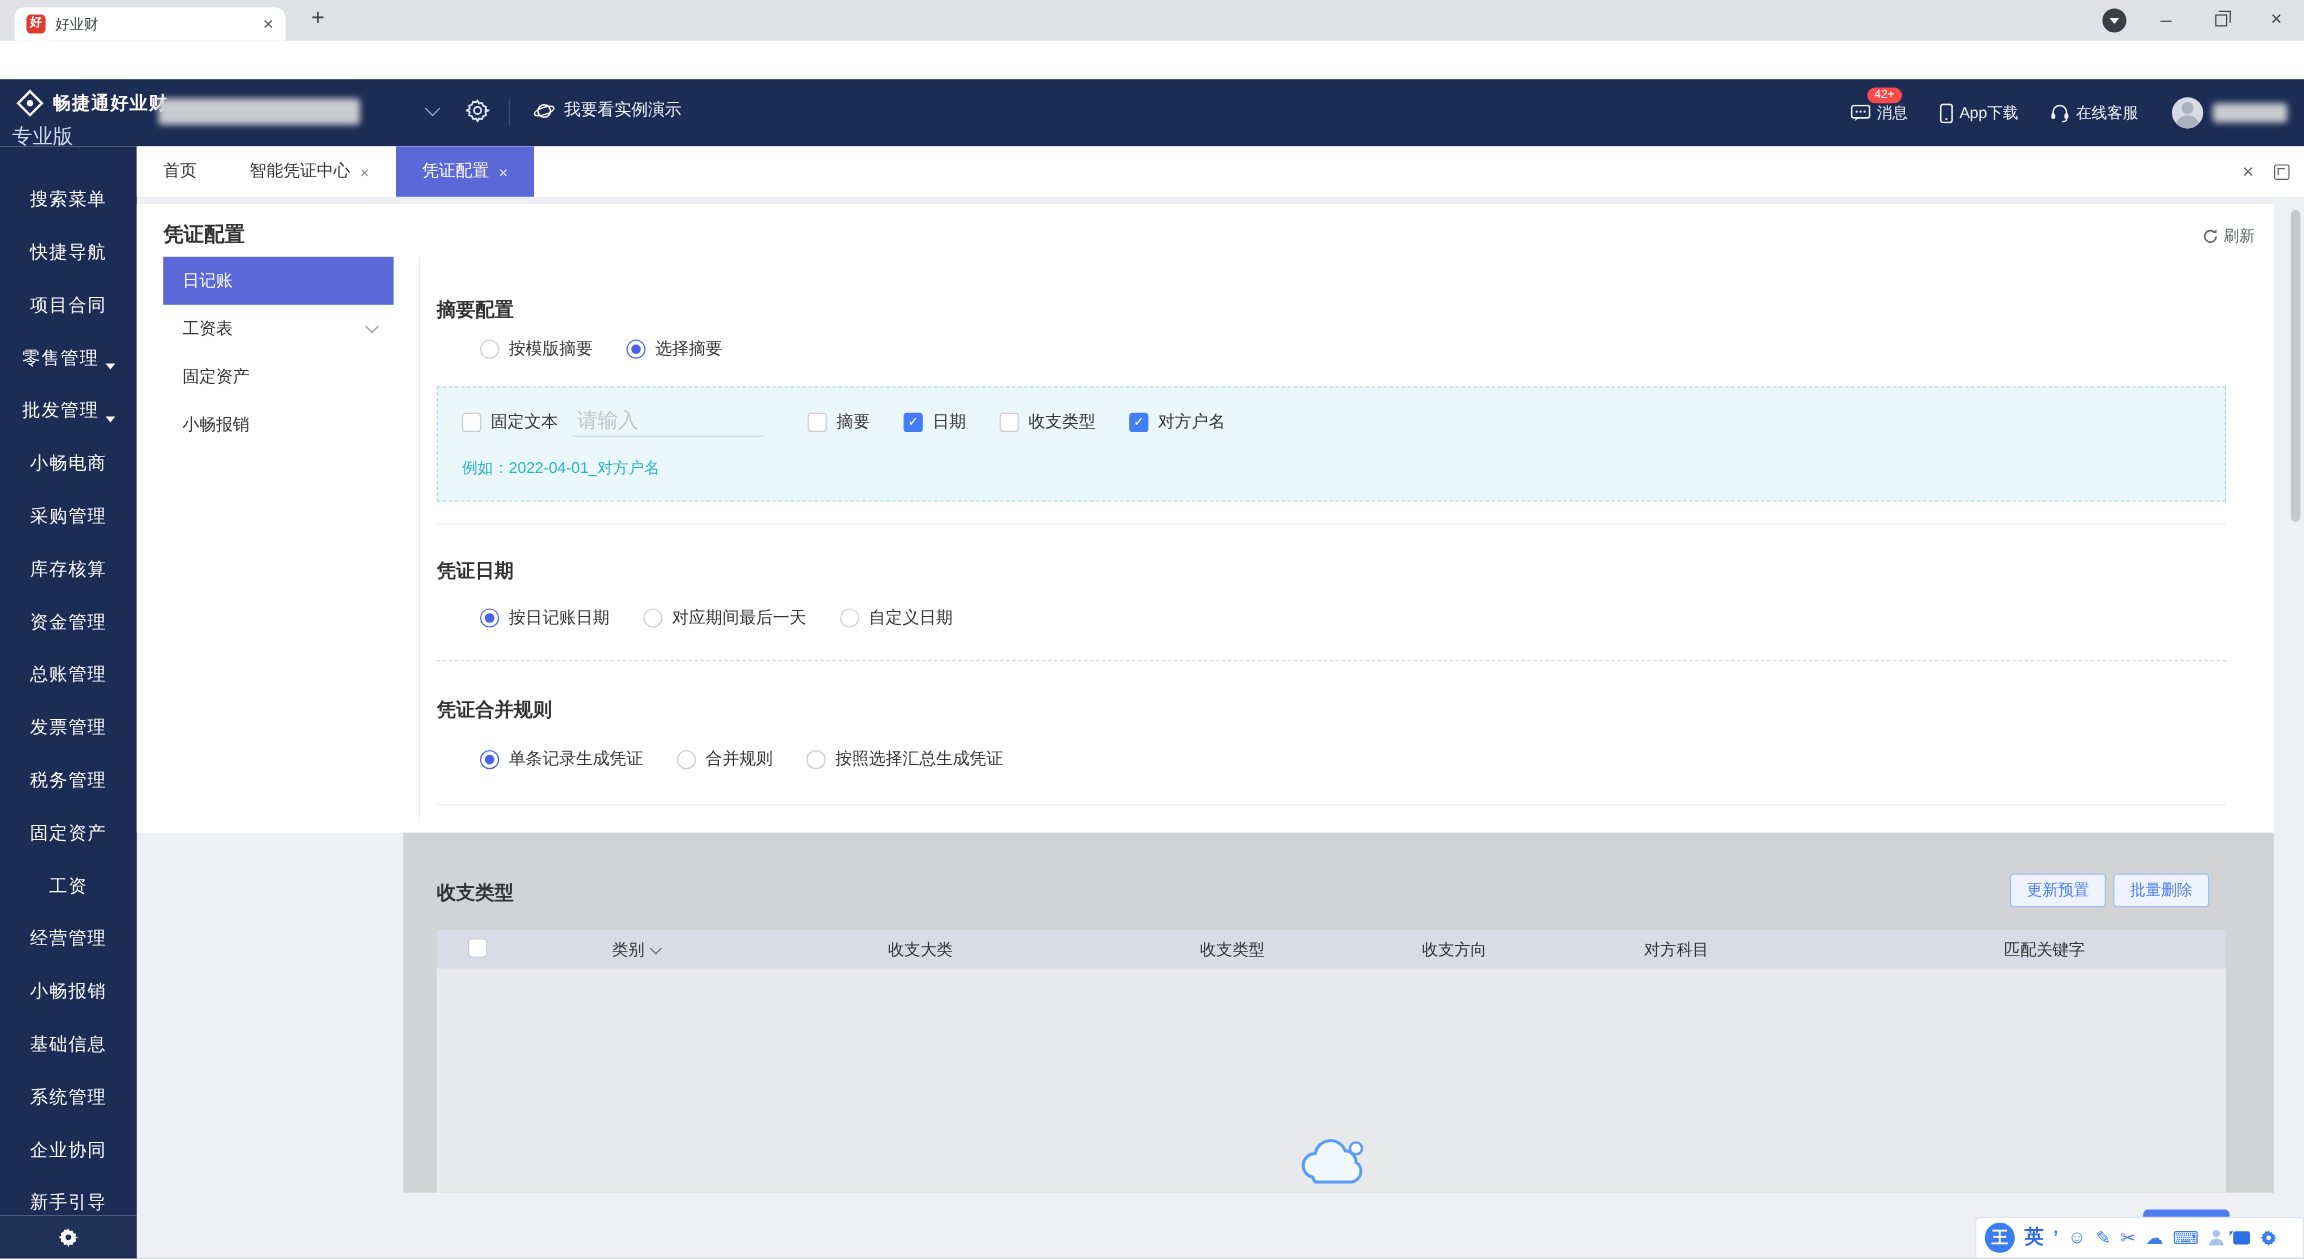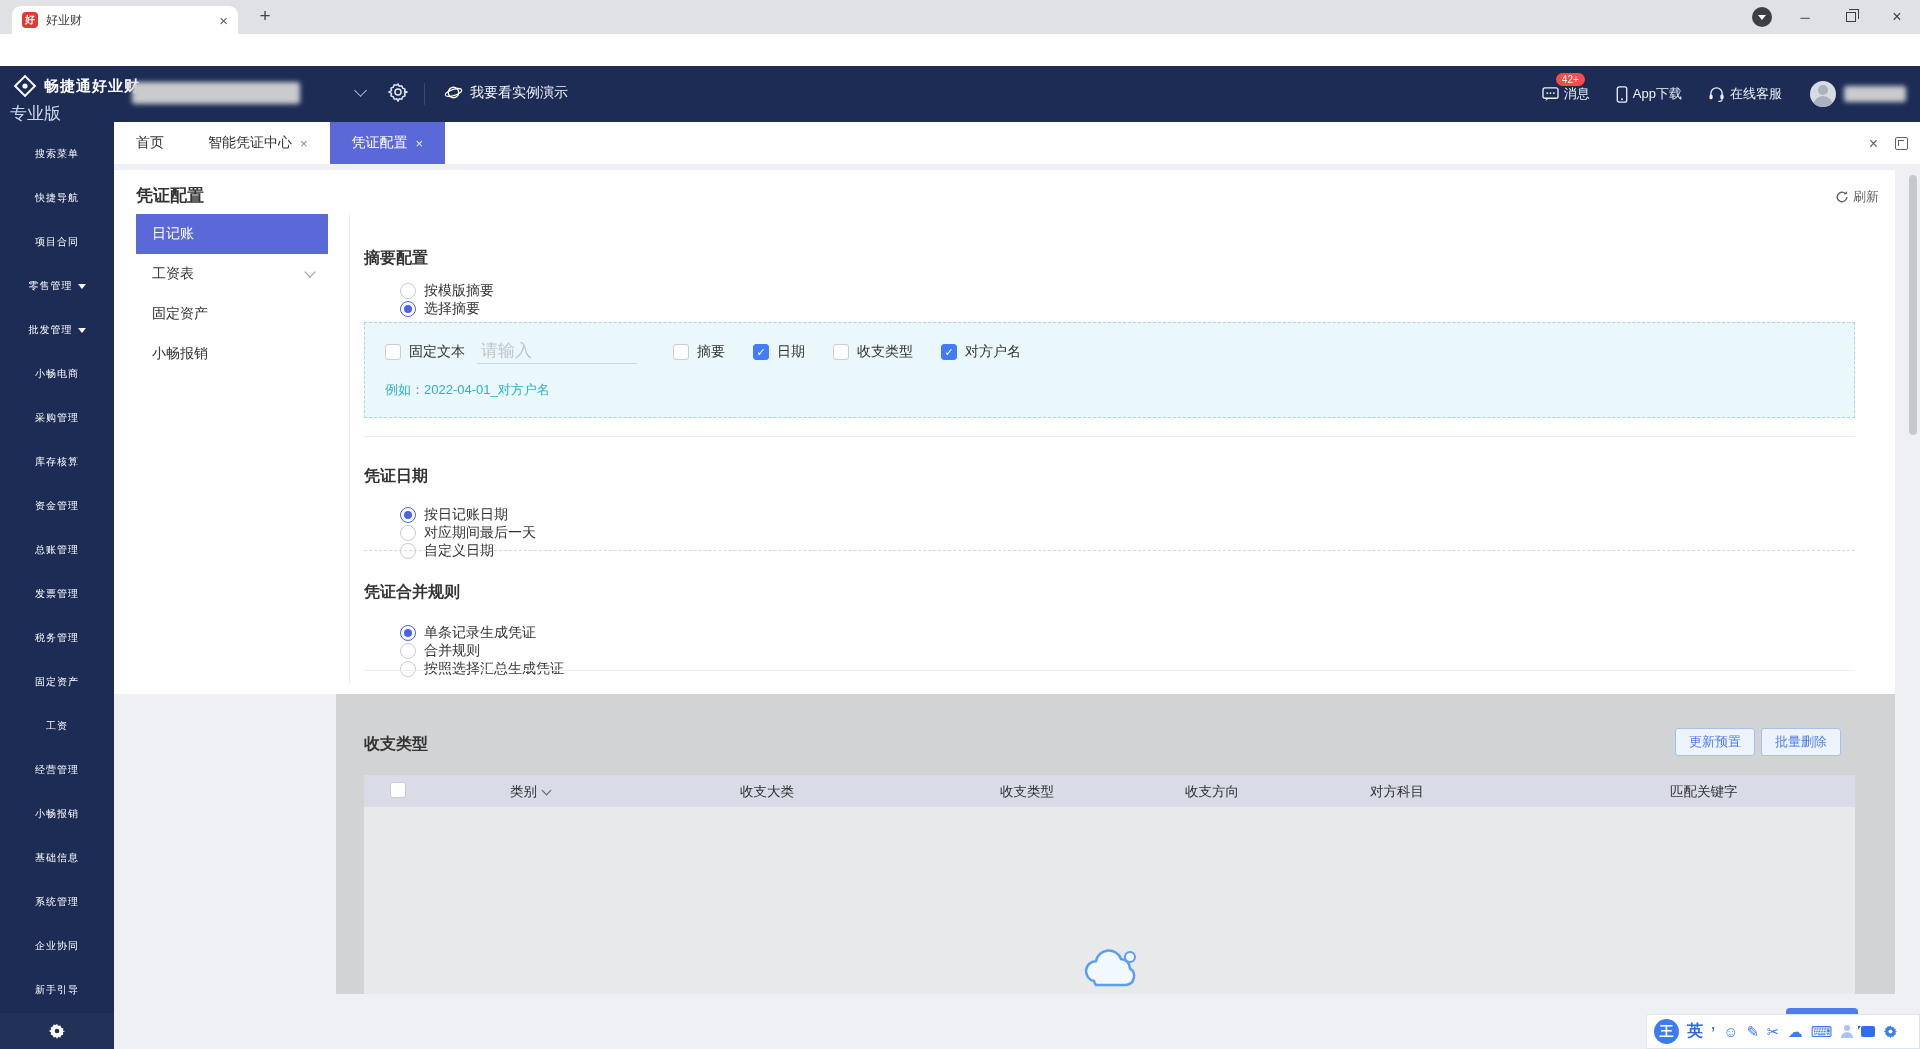--- a/index.html
+++ b/index.html
@@ -30,34 +30,34 @@
   
   .apphdr{position:absolute;left:0;top:66px;width:1920px;height:56px;background:#1c2c55;color:#fff;}
   .brandwrap{position:absolute;left:12px;top:7px;display:flex;align-items:center;}
   .brand{font-size:15px;font-weight:bold;margin-left:6px;letter-spacing:1px;}
   .edition{position:absolute;left:10px;top:36px;font-size:17px;color:#cfd8ec;}
   .blurblock{background:#c9cbce;border-radius:3px;filter:blur(2.5px);}
   .coblur{position:absolute;left:132px;top:16px;width:168px;height:22px;}
   .hdr-caret{position:absolute;left:356px;top:20px;width:9px;height:9px;border-right:1.6px solid #aebbdd;border-bottom:1.6px solid #aebbdd;transform:rotate(45deg);}
   .hdr-gear{position:absolute;left:388px;top:16px;}
   .hdr-div{position:absolute;left:424px;top:17px;width:1px;height:22px;background:#3a4a78;}
-  .demo{position:absolute;left:444px;top:17px;display:flex;align-items:center;font-size:14px;color:#f2f5fb;}
+  .demo{position:absolute;left:444px;top:17px;display:flex;align-items:flex-start;font-size:14px;color:#f2f5fb;}
   .demo svg{margin-right:7px;}
   .hdr-right{position:absolute;right:14px;top:0;height:56px;display:flex;align-items:center;}
   .hdr-item{display:flex;align-items:center;font-size:13px;color:#eef1f8;margin-left:26px;position:relative;}
   .hdr-item svg{margin-right:5px;}
   .badge{position:absolute;top:-12px;left:14px;background:#fa4b4b;color:#fff;font-size:10px;padding:1px 6px;border-radius:9px;white-space:nowrap;}
   .avatar{width:26px;height:26px;border-radius:50%;background:#d7dbe4;position:relative;overflow:hidden;margin-left:28px;}
   .avatar::before{content:"";position:absolute;left:8px;top:4px;width:10px;height:10px;border-radius:50%;background:#aab1bf;}
   .avatar::after{content:"";position:absolute;left:3px;top:15px;width:20px;height:12px;border-radius:10px 10px 0 0;background:#aab1bf;}
   .nameblur{width:62px;height:16px;margin-left:8px;}
 
   
   .sidebar{position:absolute;left:0;top:122px;width:114px;height:891px;background:#1c2c55;display:flex;flex-direction:column;padding-top:10px;}
-  .side-item{height:44px;display:flex;align-items:center;justify-content:center;color:#fff;font-size:10px;letter-spacing:1px;flex:none;}
+  .side-item{height:44px;display:flex;align-items:flex-end;justify-content:center;color:#fff;font-size:15px;letter-spacing:1px;flex:none;}
   .side-item .tri{width:0;height:0;border-left:4px solid transparent;border-right:4px solid transparent;border-top:5px solid #fff;margin-left:5px;}
   .side-foot{position:absolute;left:0;top:1013px;width:114px;height:36px;background:#223158;display:flex;align-items:center;justify-content:center;}
 
   
   .tabrow{position:absolute;left:114px;top:122px;width:1806px;height:42px;background:#fff;display:flex;align-items:stretch;}
   .mtab{display:flex;align-items:center;padding:0 22px;font-size:14px;color:#333;}
   .mtab .x{margin-left:8px;font-size:13px;color:#888;}
   .mtab.active{background:#5a68d8;color:#fff;}
   .mtab.active .x{color:#e6e9ff;}
   .tr-ic-close{position:absolute;right:42px;top:13px;font-size:16px;color:#606266;}
@@ -68,21 +68,21 @@
   .maincard{position:absolute;left:114px;top:170px;width:1781px;height:524px;background:#fff;}
   .page-title{position:absolute;left:22px;top:14px;font-size:17px;font-weight:bold;color:#333;}
   .refresh{position:absolute;right:16px;top:18px;display:flex;align-items:center;font-size:13px;color:#606266;}
   .refresh svg{margin-right:4px;}
   .innernav{position:absolute;left:22px;top:44px;width:214px;height:470px;border-right:1px solid #ebedf1;}
   .nav-item{width:192px;height:40px;display:flex;align-items:center;padding:0 16px;font-size:14px;color:#333;position:relative;}
   .nav-item.active{background:#5a68d8;color:#fff;}
   .nav-item .chev{position:absolute;right:14px;top:14px;width:8px;height:8px;border-right:1.4px solid #999;border-bottom:1.4px solid #999;transform:rotate(45deg);}
   .content{position:absolute;left:250px;top:0;width:1491px;height:524px;}
   .sec-title{position:absolute;left:0;font-size:16px;font-weight:bold;color:#333;}
-  .optrow{position:absolute;left:36px;display:flex;align-items:flex-start;flex-direction:column;}
+  .optrow{position:absolute;left:36px;display:flex;align-items:flex-end;}
   .opt{display:flex;align-items:center;margin-right:28px;font-size:14px;color:#333;}
   .radio{width:16px;height:16px;border:1px solid #c9ccd4;border-radius:50%;background:#fff;margin-right:8px;flex:none;display:flex;}
   .radio.on{border:1.8px solid #4e62e6;}
   .radio.on::after{content:"";width:8px;height:8px;border-radius:50%;background:#4e62e6;margin:auto;}
   .cbx{width:16px;height:16px;border:1px solid #c8cdd6;border-radius:3px;background:#fff;margin-right:8px;flex:none;text-align:center;line-height:14px;font-size:11px;color:#fff;}
   .cbx.on{background:#437df6;border-color:#437df6;}
   .cbx.on::after{content:"\2713";}
   .cyanbox{position:absolute;left:0;top:152px;width:1491px;height:96px;background:#eaf7fb;border:1px dashed #a5d9ea;}
   .cyanrow{position:absolute;left:20px;top:16px;display:flex;align-items:center;}
   .cyantext{position:absolute;left:20px;top:58px;font-size:13px;color:#29b3c8;}

